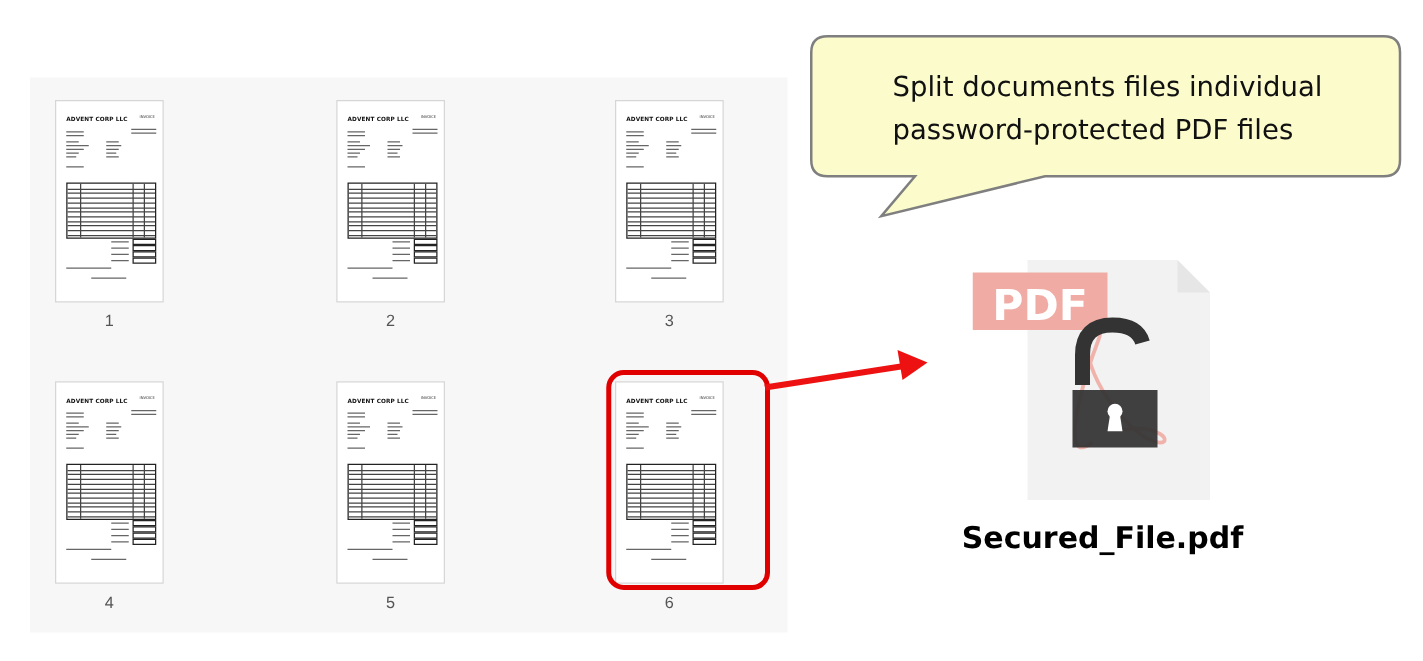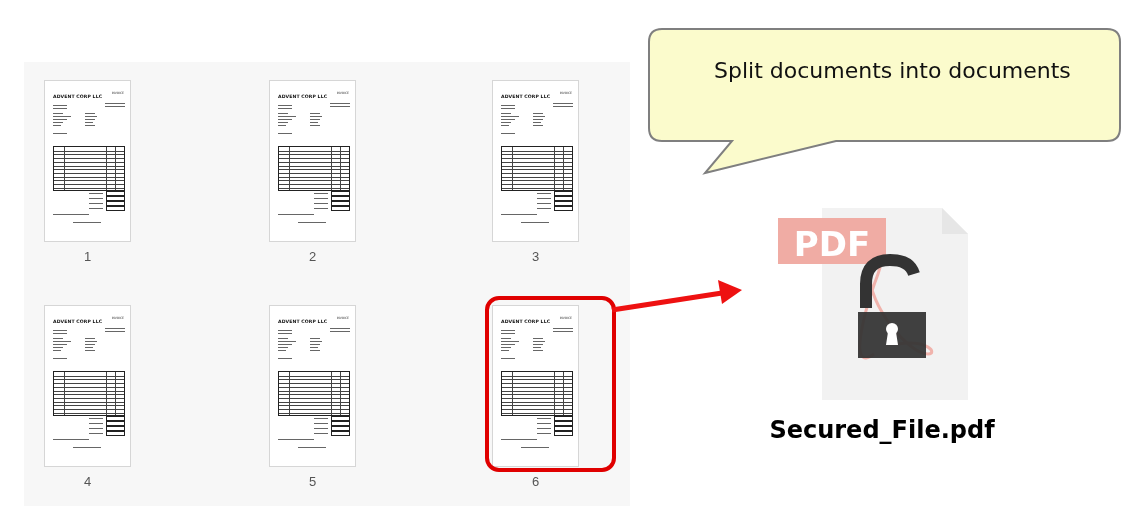--- a/index.html
+++ b/index.html
@@ -310,21 +310,22 @@
 <svg style="position:absolute;left:600px;top:270px;" width="160" height="60" viewBox="0 0 160 60">
   <line x1="12" y1="40" x2="122" y2="23" stroke="#ee1111" stroke-width="5"></line>
   <polygon points="142,20 118,10 122,34" fill="#ee1111"></polygon>
 </svg>
 
 <div class="callout">
   <svg width="480" height="150" viewBox="0 0 480 150" style="position:absolute;left:0;top:0;">
     <path d="M15,1 H460 Q473,1 473,14 V100 Q473,113 460,113 H189 L58,145 L85,113 H15 Q2,113 2,100 V14 Q2,1 15,1 Z" fill="#fbfbcc" stroke="#7f7f7f" stroke-width="2"></path>
   </svg>
   <div class="callout-text">
-    <div>Split documents into documents</div>
+    <div>Split documents files individual</div>
+    <div>password-protected PDF files</div>
   </div>
 </div>
 
 <div class="pdf-icon">
   <svg width="192" height="196" viewBox="0 0 192 196">
     <path d="M44,4 H164 L190,30 V196 H44 Z" fill="#f2f2f2"></path>
     <path d="M164,4 L190,30 H164 Z" fill="#e6e6e6"></path>
     <rect x="0" y="14" width="108" height="46" fill="#f0aca4"></rect>
     <text x="54" y="52" text-anchor="middle" font-family="DejaVu Sans, sans-serif" font-weight="bold" font-size="34" fill="#ffffff">PDF</text>
     <path d="M96,150 C70,170 85,110 100,70 C108,50 96,40 92,70 C90,100 130,150 150,150 C160,150 150,135 120,140" fill="none" stroke="#f0aca4" stroke-width="3" opacity="0.9"></path>

